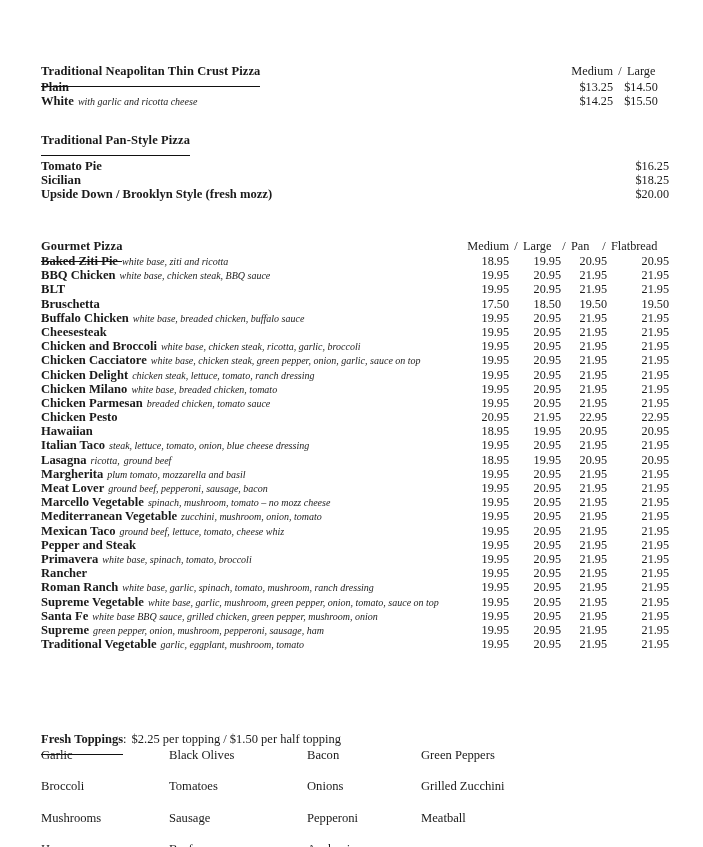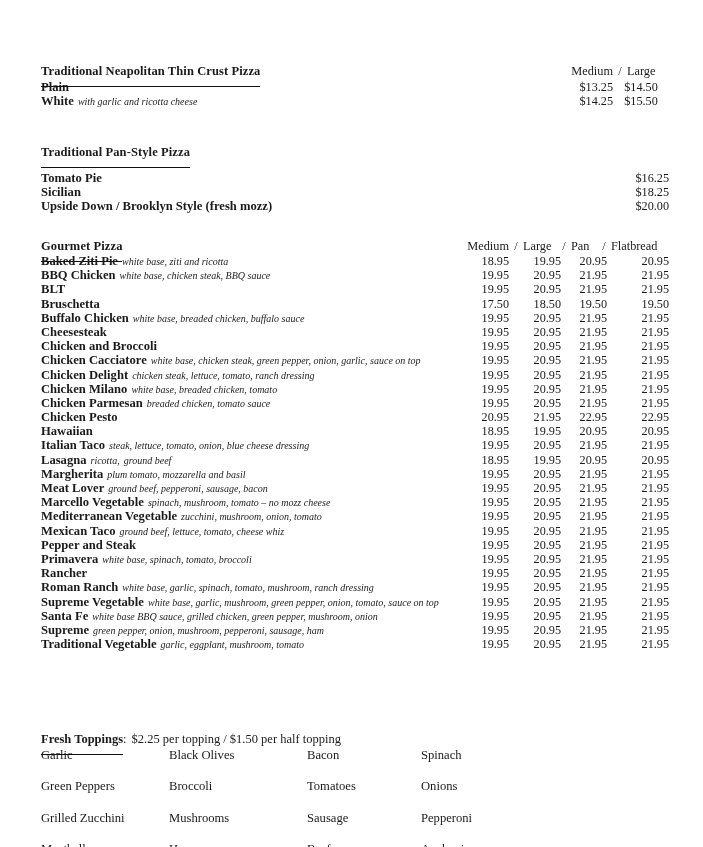--- a/index.html
+++ b/index.html
@@ -132,21 +132,21 @@
     </div>
     <div class="row">
       <span class="name">White</span>
       <span class="desc">with garlic and ricotta cheese</span>
       <span class="spacer"></span>
       <span class="p c-med">$14.25</span>
       <span class="p c-lrg">$15.50</span>
     </div>
   </div>
 
-  <div class="section" style="top:142px;">
+  <div class="section" style="top:130px;">
     <div><span class="sec-head">Traditional Pan-Style Pizza</span></div>
     <div style="height:2px;"></div>
     <div class="row">
       <span class="name">Tomato Pie</span>
       <span class="spacer"></span>
       <span class="p" style="width:98px;">$16.25</span>
     </div>
     <div class="row">
       <span class="name">Sicilian</span>
       <span class="spacer"></span>
@@ -218,20 +218,21 @@
         <div class="row">
           <span class="name">Cheesesteak</span>
           <span class="spacer"></span>
           <span class="p g-med">19.95</span>
           <span class="p g-lrg">20.95</span>
           <span class="p g-pan">21.95</span>
           <span class="p g-flat">21.95</span>
         </div>
         <div class="row">
           <span class="name">Chicken and Broccoli</span>
+          <span class="desc">white base, chicken steak, ricotta, garlic, broccoli</span>
           <span class="spacer"></span>
           <span class="p g-med">19.95</span>
           <span class="p g-lrg">20.95</span>
           <span class="p g-pan">21.95</span>
           <span class="p g-flat">21.95</span>
         </div>
         <div class="row">
           <span class="name">Chicken Cacciatore</span>
           <span class="desc">white base, chicken steak, green pepper, onion, garlic, sauce on top</span>
           <span class="spacer"></span>
@@ -421,21 +422,20 @@
   </div>
 
   <div class="section" style="top:732px;">
     <div class="topping-head">
       <span class="lbl">Fresh Toppings</span><span>:</span><span class="price-note">$2.25 per topping / $1.50 per half topping</span>
     </div>
     <div class="topgrid" id="toppings-grid">
         <div>Garlic</div>
         <div>Black Olives</div>
         <div>Bacon</div>
-        <div>Spinach</div>
         <div>Green Peppers</div>
         <div>Broccoli</div>
         <div>Tomatoes</div>
         <div>Onions</div>
         <div>Grilled Zucchini</div>
         <div>Mushrooms</div>
         <div>Sausage</div>
         <div>Pepperoni</div>
         <div>Meatball</div>
         <div>Ham</div>

